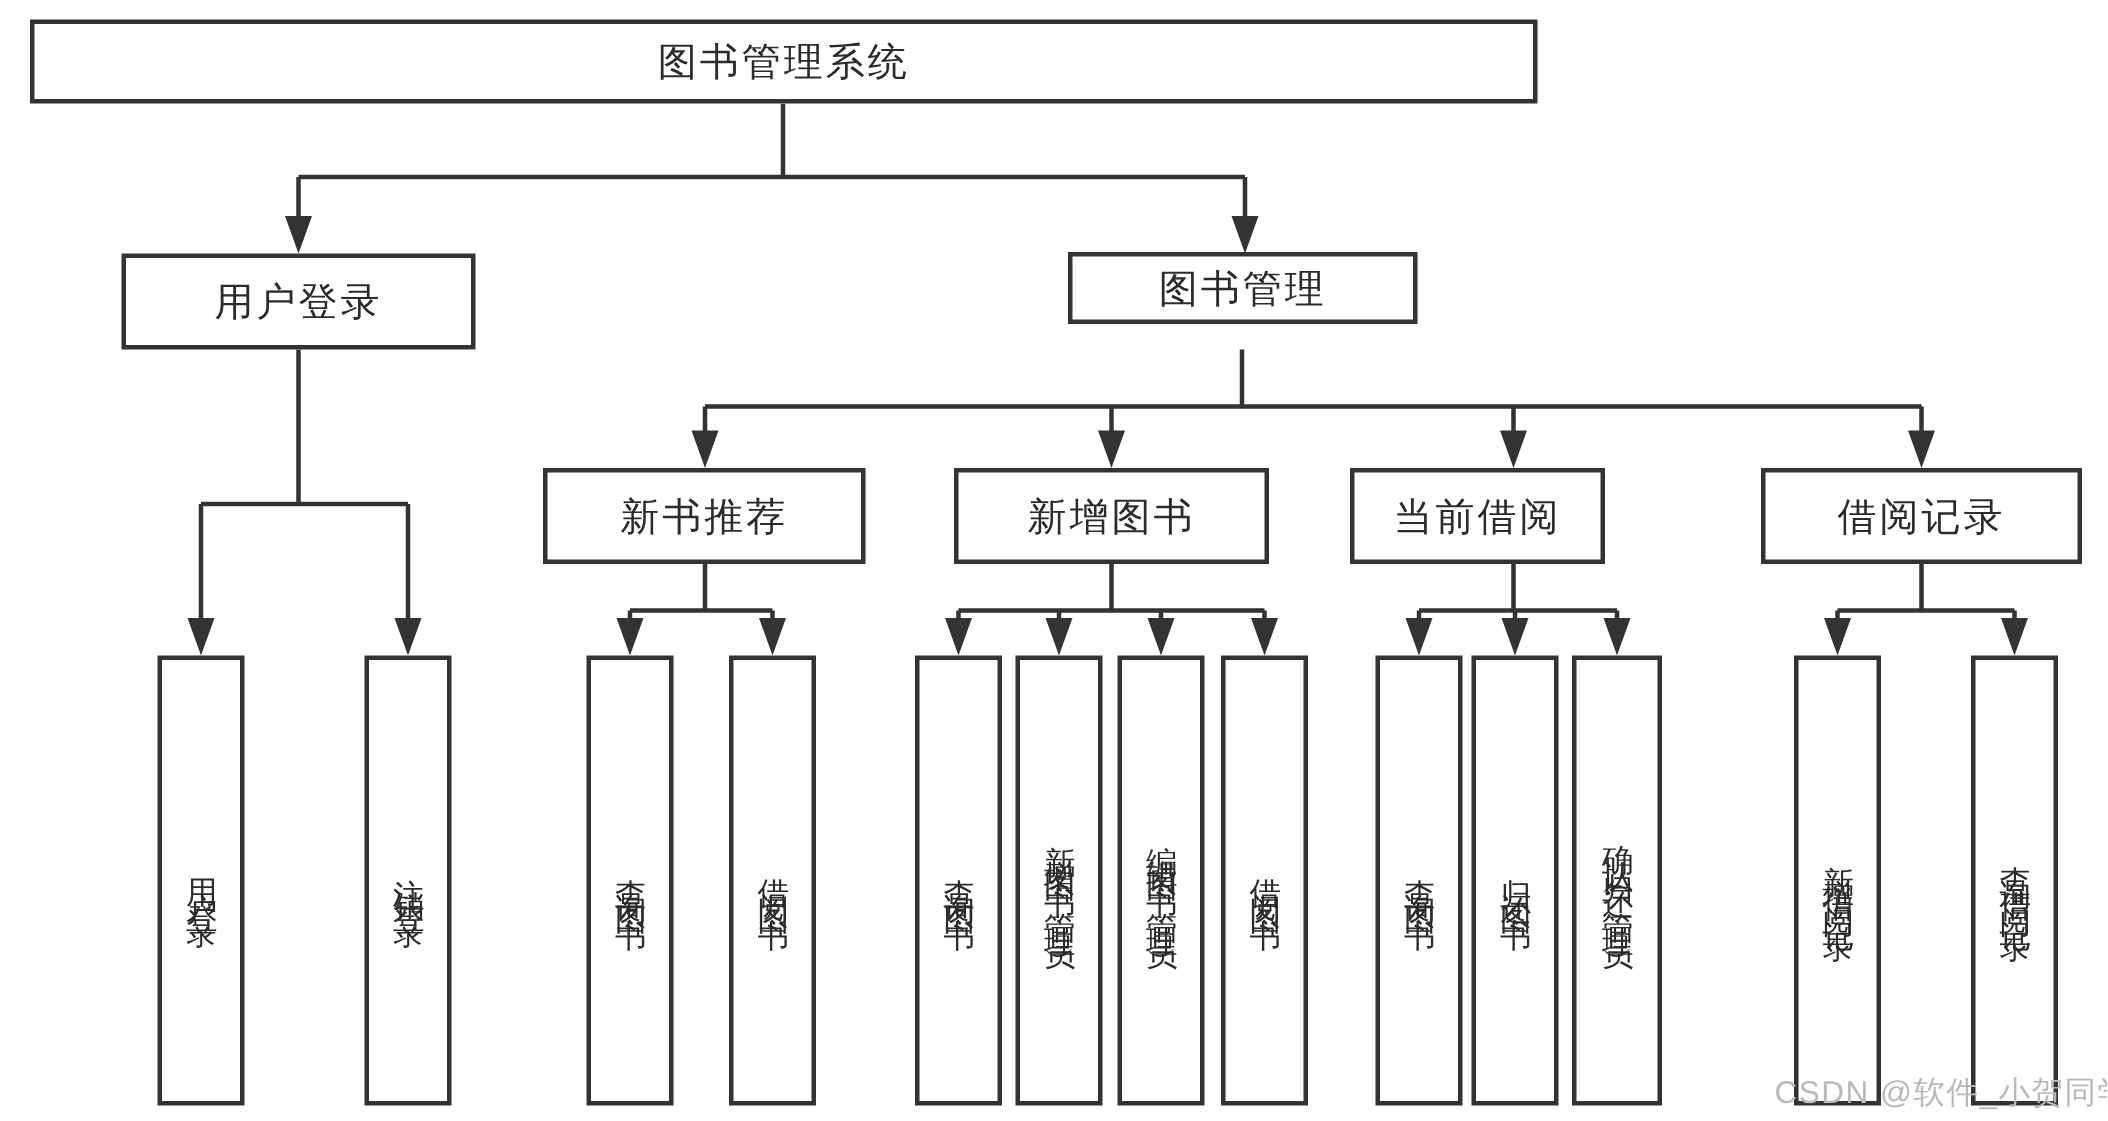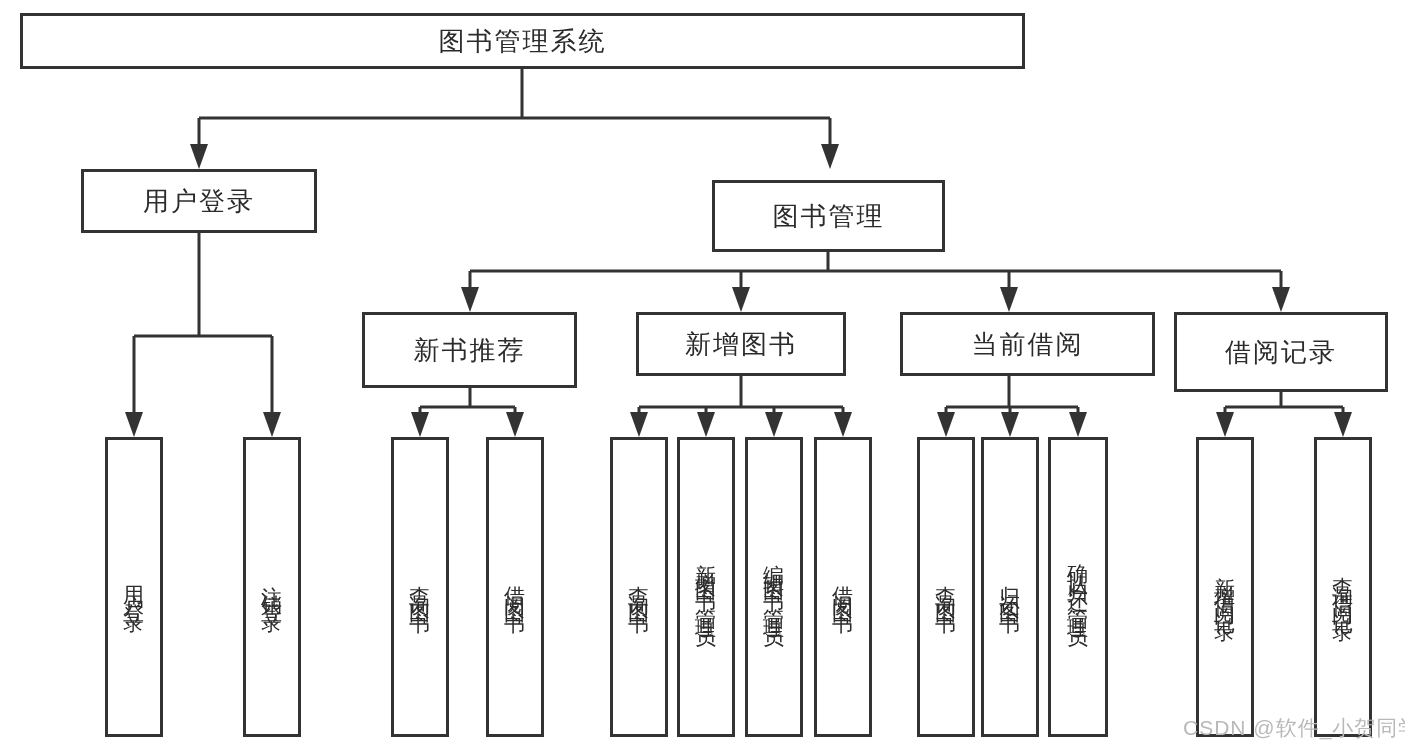--- a/index.html
+++ b/index.html
@@ -97,26 +97,26 @@
       <polygon points="1001,412 1019,412 1010,437"></polygon>
       <polygon points="1069,412 1087,412 1078,437"></polygon>
       <polygon points="1216,412 1234,412 1225,437"></polygon>
       <polygon points="1334,412 1352,412 1343,437"></polygon>
     </g>
   </svg>
 
   <div class="hbox" style="left:20px; top:13px; width:1005px; height:56px;">图书管理系统</div>
 
   <div class="hbox" style="left:81px; top:169px; width:236px; height:64px;">用户登录</div>
-  <div class="hbox" style="left:712px; top:180px; width:233px; height:72px;">图书管理</div>
+  <div class="hbox" style="left:712px; top:168px; width:233px; height:48px;">图书管理</div>
 
-  <div class="hbox" style="left:362px; top:312px; width:215px; height:76px;">新书推荐</div>
+  <div class="hbox" style="left:362px; top:312px; width:215px; height:64px;">新书推荐</div>
   <div class="hbox" style="left:636px; top:312px; width:210px; height:64px;">新增图书</div>
-  <div class="hbox" style="left:900px; top:312px; width:255px; height:64px;">当前借阅</div>
-  <div class="hbox" style="left:1174px; top:312px; width:214px; height:80px;">借阅记录</div>
+  <div class="hbox" style="left:900px; top:312px; width:170px; height:64px;">当前借阅</div>
+  <div class="hbox" style="left:1174px; top:312px; width:214px; height:64px;">借阅记录</div>
 
   <div class="vbox" style="left:105px;">
     <span class="vtext">用户登录</span>
   </div>
   <div class="vbox" style="left:243px;">
     <span class="vtext">注销登录</span>
   </div>
 
   <div class="vbox" style="left:391px;">
     <span class="vtext">查询图书</span>

